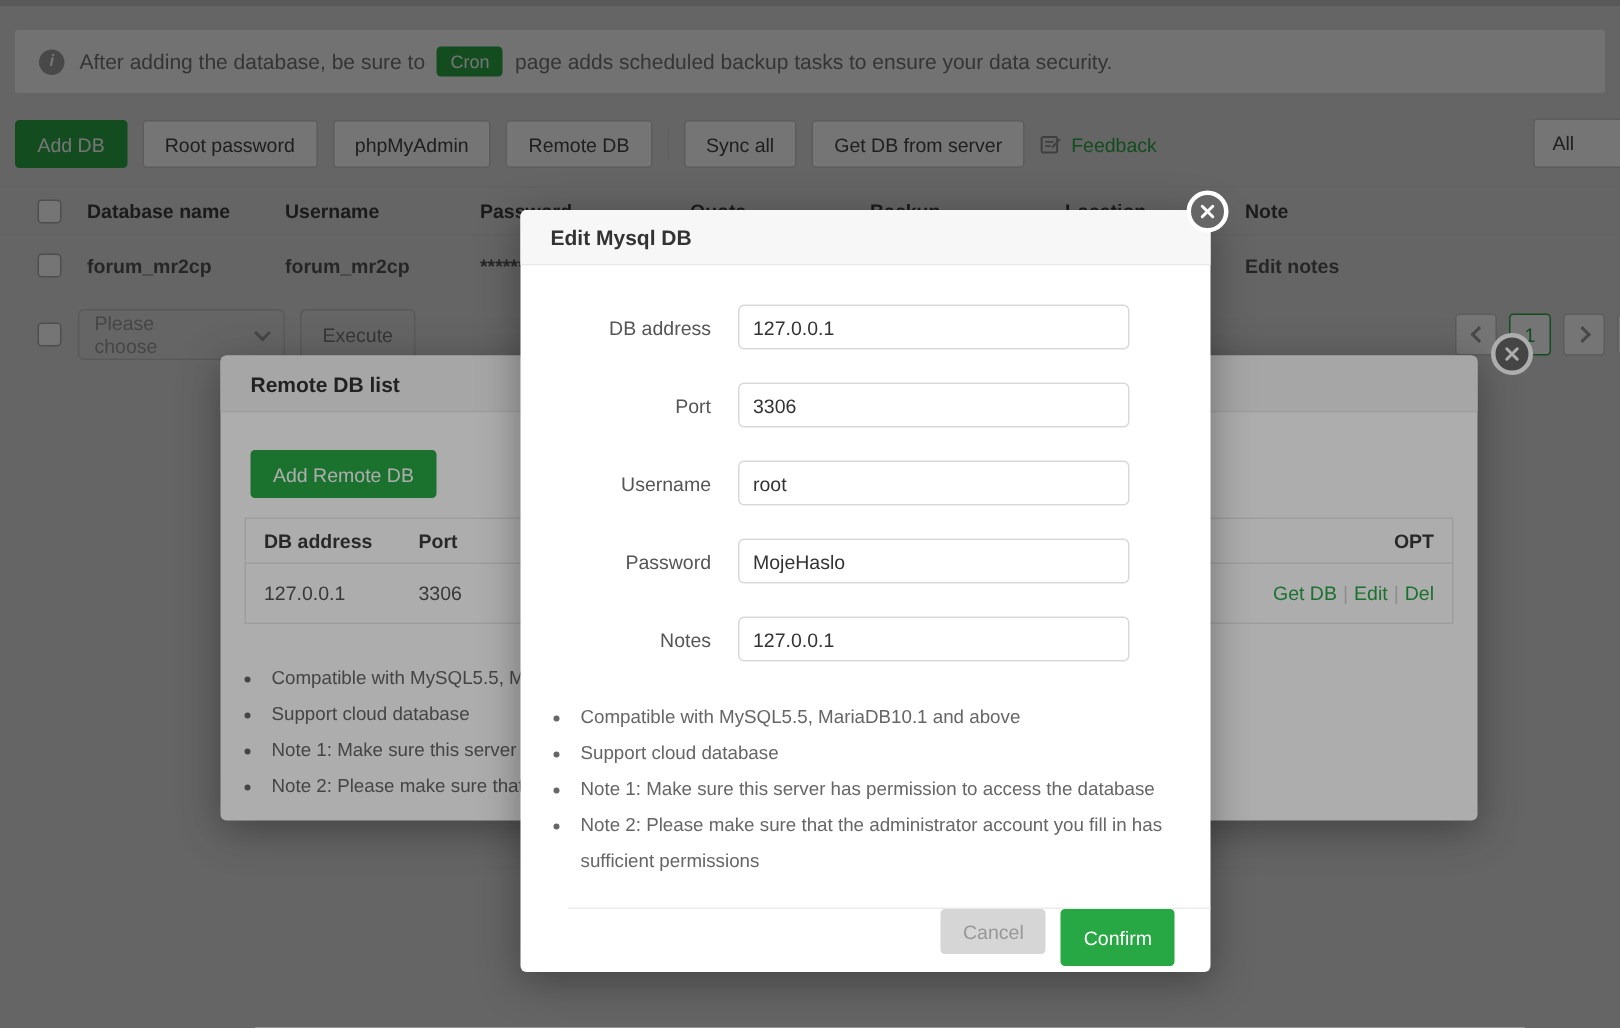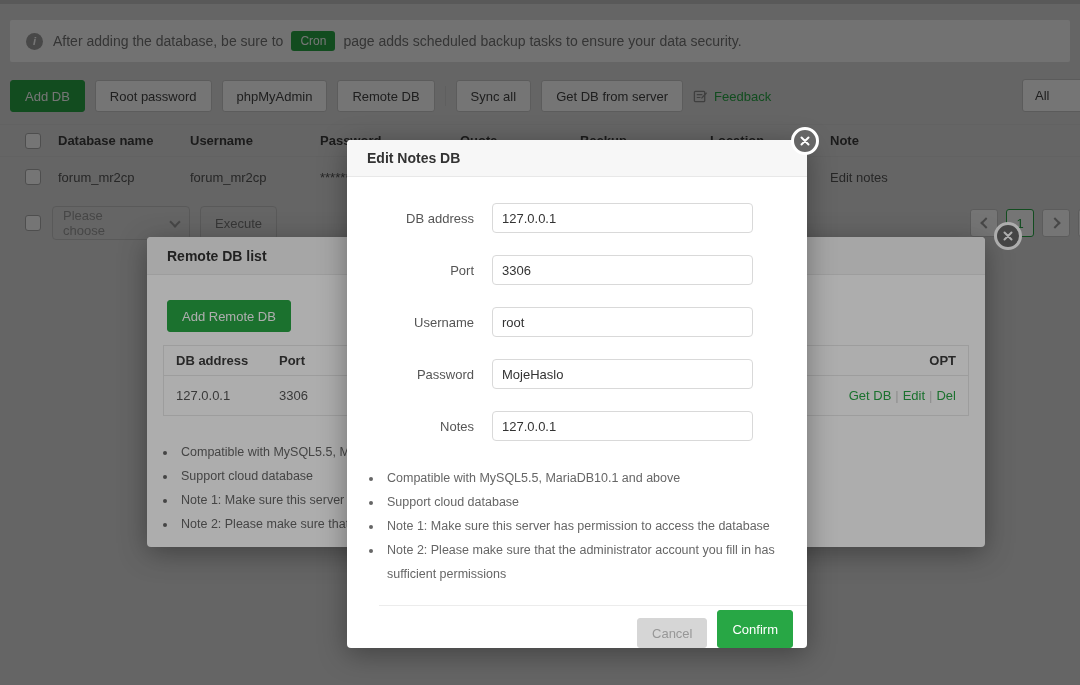--- a/index.html
+++ b/index.html
@@ -18,21 +18,21 @@
   .btn-green { background:#28a745; border-color:#28a745; color:#fff; }
   .tb-divider { width:1px; height:20px; background:#cfcfcf; }
   .btn-mysql { background:#f2dcdc; border-color:#d7a7a7; gap:6px; }
   .pause { display:inline-flex; gap:2px; margin-left:2px; }
   .pause i { display:block; width:3px; height:11px; background:#c9302c; border-radius:1px; }
   .feedback { display:inline-flex; align-items:center; gap:6px; color:#28a745; font-size:13px; cursor:pointer; }
   .filter-select { position:absolute; left:1022px; top:79px; width:92px; height:33px; background:#fff; border:1px solid #c6c6c6; border-radius:3px; display:flex; align-items:center; padding-left:12px; font-size:13px; color:#444; }
 
   
   .thead { position:absolute; left:0; top:124px; width:1080px; height:33px; border-top:1px solid #d6d6d6; border-bottom:1px solid #d6d6d6; display:flex; align-items:center; font-size:13px; font-weight:600; color:#3c3c3c; }
-  .trow { position:absolute; left:0; top:157px; width:1080px; height:41px; border-bottom:1px solid #dedede; display:flex; align-items:center; font-size:13px; color:#555; }
+  .trow { position:absolute; left:0; top:157px; width:1080px; height:41px; border-bottom:1px solid #dedede; display:flex; align-items:center; font-size:13px; color:#555;font-weight:bold; }
   .c-cb{width:58px; display:flex;} .c-name{width:132px;} .c-user{width:130px;} .c-pass{width:140px;} .c-quota{width:120px;} .c-backup{width:130px;} .c-loc{width:120px;} .c-note{flex:1;}
   .cb { width:16px; height:16px; margin-left:25px; border:1px solid #ababab; border-radius:3px; background:#fff; cursor:pointer; }
 
   .bulk-row { position:absolute; left:0; top:206px; height:34px; display:flex; align-items:center; }
   .sel-box { margin-left:11px; width:138px; height:34px; border:1px solid #c3c3c3; border-radius:4px; display:flex; align-items:center; padding:0 10px; color:#999; font-size:13px; cursor:pointer;gap:28px; }
   .sel-box .grow{flex:1;}
   .btn-exec { margin-left:10px; height:34px; background:transparent; border-color:#c3c3c3; color:#777; border-radius:4px; }
   .chev { display:inline-block; width:8px; height:8px; border-left:2px solid #9b9b9b; border-bottom:2px solid #9b9b9b; }
   .chev.down { transform:rotate(-45deg); margin-top:-3px; }
   .chev.left { transform:rotate(45deg); margin-left:3px; }
@@ -64,21 +64,21 @@
   .remote-modal .notes-list { top:203px; }
 
   .edit-modal { position:absolute; left:347px; top:140px; width:460px; height:508px; z-index:40; }
   .edit-modal .modal-header { height:37px; background:#f7f7f7; }
   .edit-modal .close-circle { right:-12px; top:-13px; }
   .form { position:absolute; left:0; right:0; top:63px; }
   .form-row { display:flex; align-items:center; margin:0 54px 22px 0; height:30px; }
   .form-row label { flex:1; text-align:right; padding-right:18px; font-size:13px; color:#555; }
   .form-row input { width:261px; height:30px; border:1px solid #d9d9d9; border-radius:4px; padding:0 9px; font-size:13px; color:#333; font-family:"Liberation Sans", sans-serif; outline:none; }
   .edit-modal .notes-list { top:326px; padding-left:36px; right:26px; }
-  .modal-footer { position:absolute; left:0; right:0; bottom:0; height:43px; border-top:1px solid #ececec; display:flex; align-items:flex-end; justify-content:flex-end; gap:10px; padding-right:14px;margin-left:32px; }
+  .modal-footer { position:absolute; left:0; right:0; bottom:0; height:43px; border-top:1px solid #ececec; display:flex; align-items:flex-start; justify-content:flex-end; gap:10px; padding-right:24px;margin-left:32px; }
   .btn-cancel { background:#d6d6d6; border-color:#d6d6d6; color:#979797; height:30px; }
   .btn-confirm { height:38px; }
 </style>
 </head>
 <body>
 
 <div class="screen">
 
   <div class="top-strip"></div>
 
@@ -190,21 +190,21 @@
       <li>Support cloud database</li>
       <li>Note 1: Make sure this server has permission to access the database</li>
       <li>Note 2: Please make sure that the administrator account you fill in has sufficient permissions</li>
     </ul>
   </div>
 
   <div class="overlay2"></div>
 
   <div class="modal edit-modal">
     <div class="modal-header">
-      <span>Edit Notes DB</span>
+      <span>Edit Mysql DB</span>
     </div>
     <div class="close-circle">
       <svg width="12" height="12" viewBox="0 0 12 12">
           <path d="M2.5 2.5 L9.5 9.5 M9.5 2.5 L2.5 9.5" stroke="#fff" stroke-width="2" stroke-linecap="round"></path>
         </svg>
     </div>
 
     <div class="form">
       <div class="form-row">
         <label>DB address</label>

